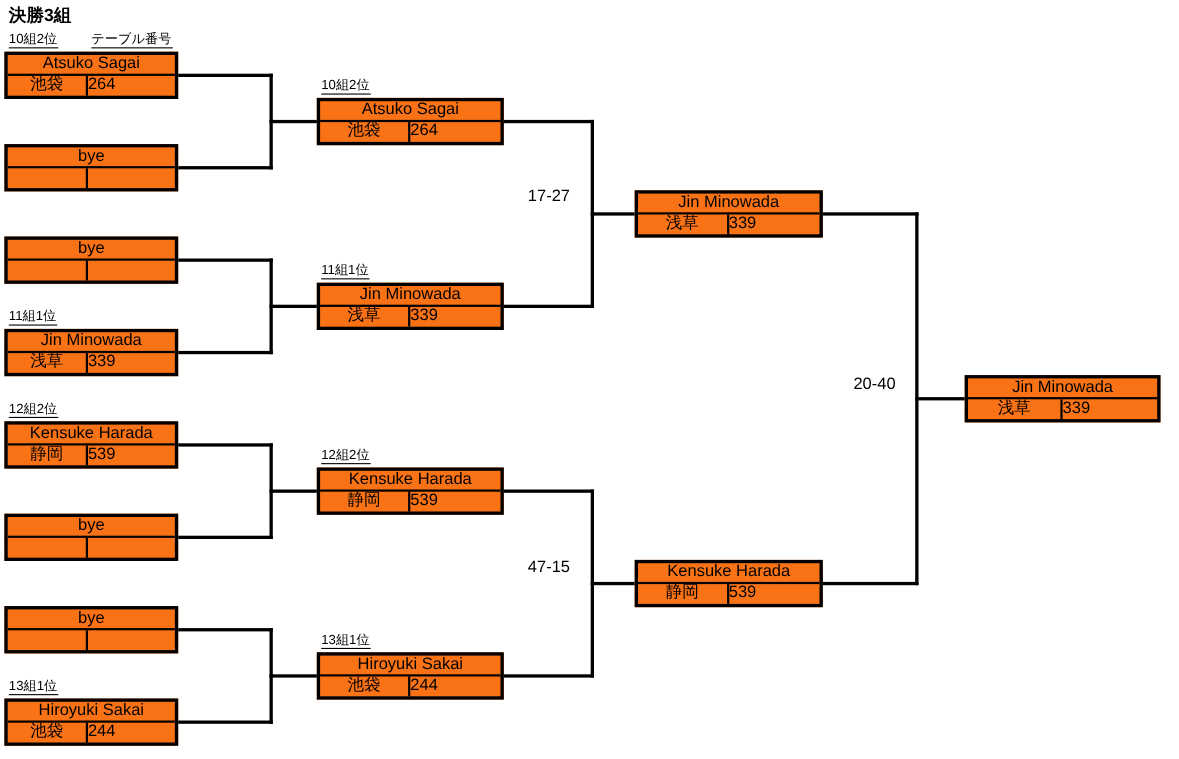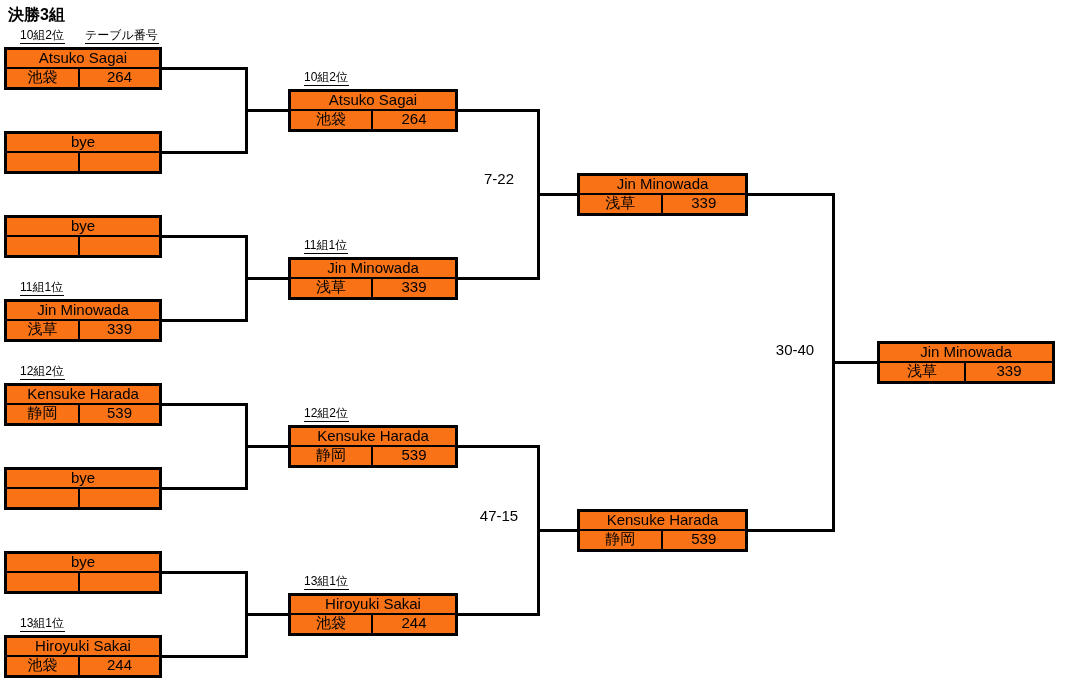--- a/index.html
+++ b/index.html
@@ -14,21 +14,20 @@
   .title{
     position:absolute;left:8px;top:7px;
     font-size:16px;font-weight:bold;line-height:16px;
   }
   .seed-label{
     position:absolute;
     font-size:12px;line-height:13px;
     border-bottom:1px solid #000;
     padding:0 1px 1px 0;
     white-space:nowrap;
-    margin-left:12px;
   }
   .box{
     position:absolute;height:43px;
     border:3px solid #000;box-sizing:border-box;
     background:#f97316;
     display:flex;flex-direction:column;
   }
   .row-name{
     height:19px;border-bottom:2px solid #000;box-sizing:border-box;
     font-size:15px;line-height:16px;text-align:center;
@@ -36,38 +35,38 @@
   }
   .row-info{flex:1;display:flex;}
   .cell-venue{
     border-right:2px solid #000;box-sizing:border-box;
     font-size:15px;line-height:16px;text-align:center;
     overflow:hidden;white-space:nowrap;
   }
   .c1 .cell-venue{width:48%;}
   .c2 .cell-venue,.c3 .cell-venue,.c4 .cell-venue{width:50%;}
   .cell-table{
-    flex:1;font-size:15px;line-height:16px;text-align:center;
+    flex:1;font-size:15px;line-height:16px;text-align:left;
     overflow:hidden;white-space:nowrap;
   }
   .ln{position:absolute;background:#000;}
   .score{
     position:absolute;width:60px;text-align:center;
     font-size:15px;line-height:16px;white-space:nowrap;
   }
 </style>
 </head>
 <body>
 
 <div class="page">
 
   <div class="title">決勝3組</div>
 
   <div class="seed-label" style="left:8px;top:29px">10組2位</div>
-  <div class="seed-label" style="left:73px;top:29px">テーブル番号</div>
+  <div class="seed-label" style="left:83px;top:29px">テーブル番号</div>
   <div class="seed-label" style="left:8px;top:281px">11組1位</div>
   <div class="seed-label" style="left:8px;top:365px">12組2位</div>
   <div class="seed-label" style="left:8px;top:617px">13組1位</div>
   <div class="seed-label" style="left:292px;top:71px">10組2位</div>
   <div class="seed-label" style="left:292px;top:239px">11組1位</div>
   <div class="seed-label" style="left:292px;top:407px">12組2位</div>
   <div class="seed-label" style="left:292px;top:575px">13組1位</div>
 
   <div class="box c1" style="left:4px;top:47px;width:158px">
     <div class="row-name">Atsuko Sagai</div>
@@ -171,23 +170,23 @@
   </div>
 
   <div class="box c4" style="left:877px;top:341px;width:178px">
     <div class="row-name">Jin Minowada</div>
     <div class="row-info">
         <div class="cell-venue">浅草</div>
         <div class="cell-table">339</div>
       </div>
   </div>
 
-  <div class="score" style="left:469px;top:171px">7-22</div>
+  <div class="score" style="left:469px;top:171px">17-27</div>
   <div class="score" style="left:469px;top:508px">47-15</div>
-  <div class="score" style="left:765px;top:342px">30-40</div>
+  <div class="score" style="left:765px;top:342px">20-40</div>
 
   <div class="ln" style="left:162px;top:67px;width:86px;height:3px"></div>
   <div class="ln" style="left:162px;top:151px;width:86px;height:3px"></div>
   <div class="ln" style="left:245px;top:67px;width:3px;height:87px"></div>
   <div class="ln" style="left:245px;top:109px;width:43px;height:3px"></div>
 
   <div class="ln" style="left:162px;top:235px;width:86px;height:3px"></div>
   <div class="ln" style="left:162px;top:319px;width:86px;height:3px"></div>
   <div class="ln" style="left:245px;top:235px;width:3px;height:87px"></div>
   <div class="ln" style="left:245px;top:277px;width:43px;height:3px"></div>

